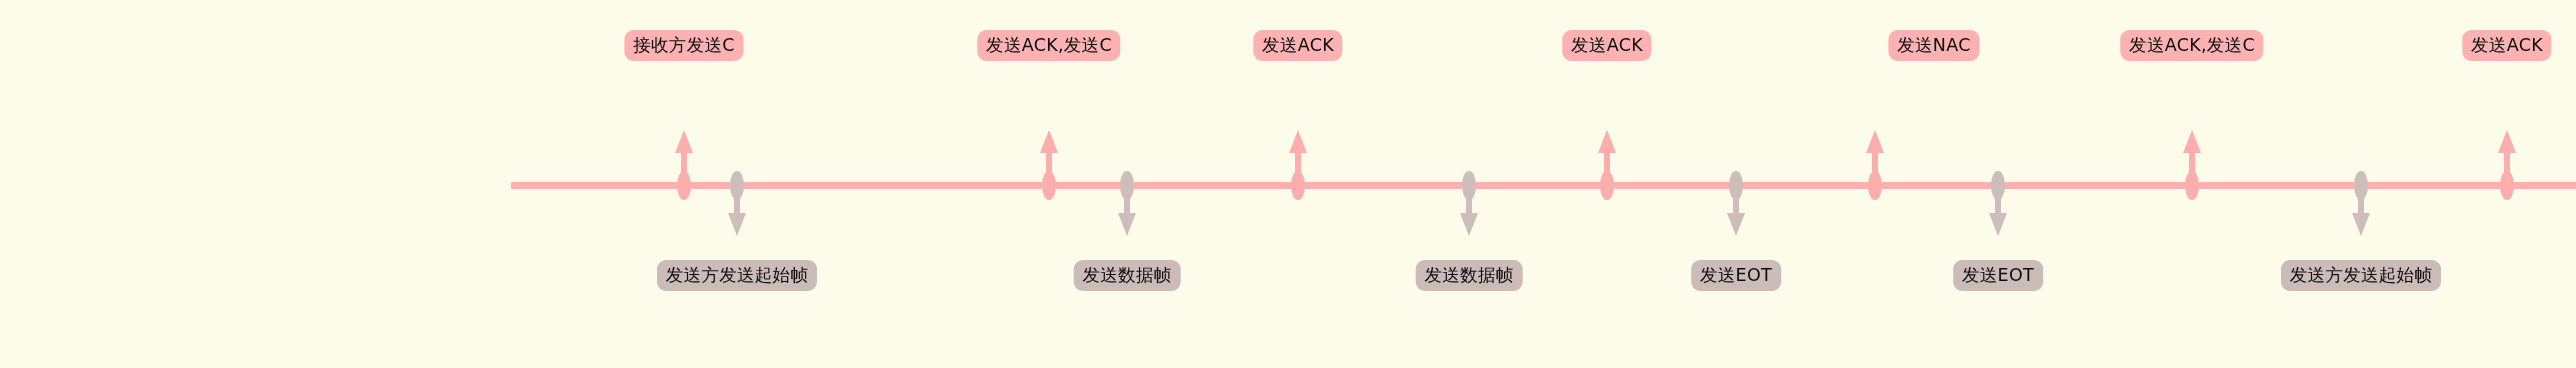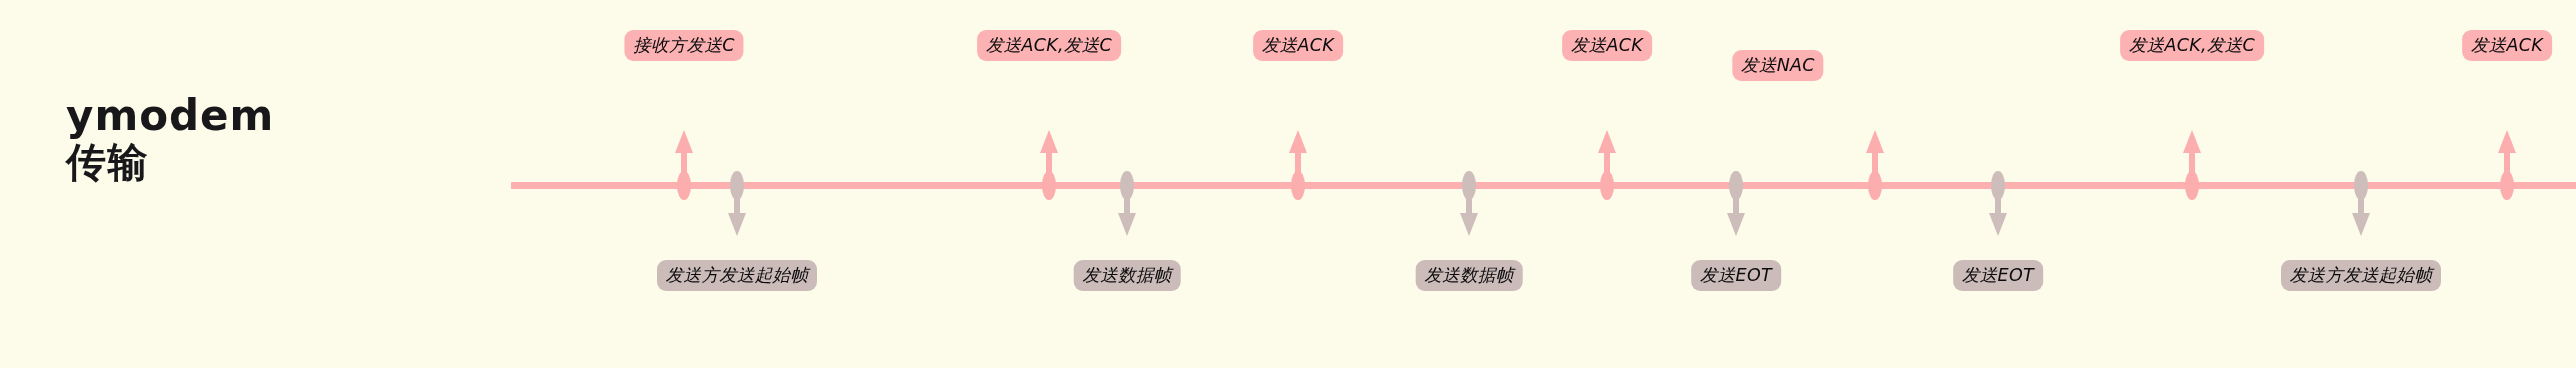--- a/index.html
+++ b/index.html
@@ -121,40 +121,35 @@
     position: absolute;
     transform: translateX(-50%);
     border-radius: 9px;
     padding: 5.7px 8.8px 6.7px 8.8px;
     font-size: 17.5px;
     line-height: 1.05;
     color: #0b0b0d;
     white-space: nowrap;
     letter-spacing: 0.3px;
     font-family: "DejaVu Sans", sans-serif;
-    font-style: italic;
   }
   .evt-box.up {
     background: #fcb2b2;
     top: 30px;
   }
   .evt-box.down {
     background: #cbbcb9;
     top: 260px;
   }
 </style>
 </head>
 <body>
 
 <div id="stage">
 
-  <div id="title-block">
-    <div id="title-line1">ymodem</div>
-    <div id="title-line2">传输</div>
-  </div>
 
   <div id="timeline-axis"></div>
 
   <div id="events-layer">
       <div class="marker" style="left: 684px;">
         <div class="stem-up"></div>
         <div class="head-up"></div>
         <div class="node-dot up"></div>
       </div>
       <div class="evt-box up" style="left: 684px;">接收方发送C</div>
@@ -198,21 +193,21 @@
         <div class="stem-down"></div>
         <div class="head-down"></div>
         <div class="node-dot down"></div>
       </div>
       <div class="evt-box down" style="left: 1736px;">发送EOT</div>
       <div class="marker" style="left: 1875px;">
         <div class="stem-up"></div>
         <div class="head-up"></div>
         <div class="node-dot up"></div>
       </div>
-      <div class="evt-box up" style="left: 1778px; margin-top: 20px;">发送NAC</div>
+      <div class="evt-box up" style="left: 1934px;">发送NAC</div>
       <div class="marker" style="left: 1998px;">
         <div class="stem-down"></div>
         <div class="head-down"></div>
         <div class="node-dot down"></div>
       </div>
       <div class="evt-box down" style="left: 1998px;">发送EOT</div>
       <div class="marker" style="left: 2192px;">
         <div class="stem-up"></div>
         <div class="head-up"></div>
         <div class="node-dot up"></div>

